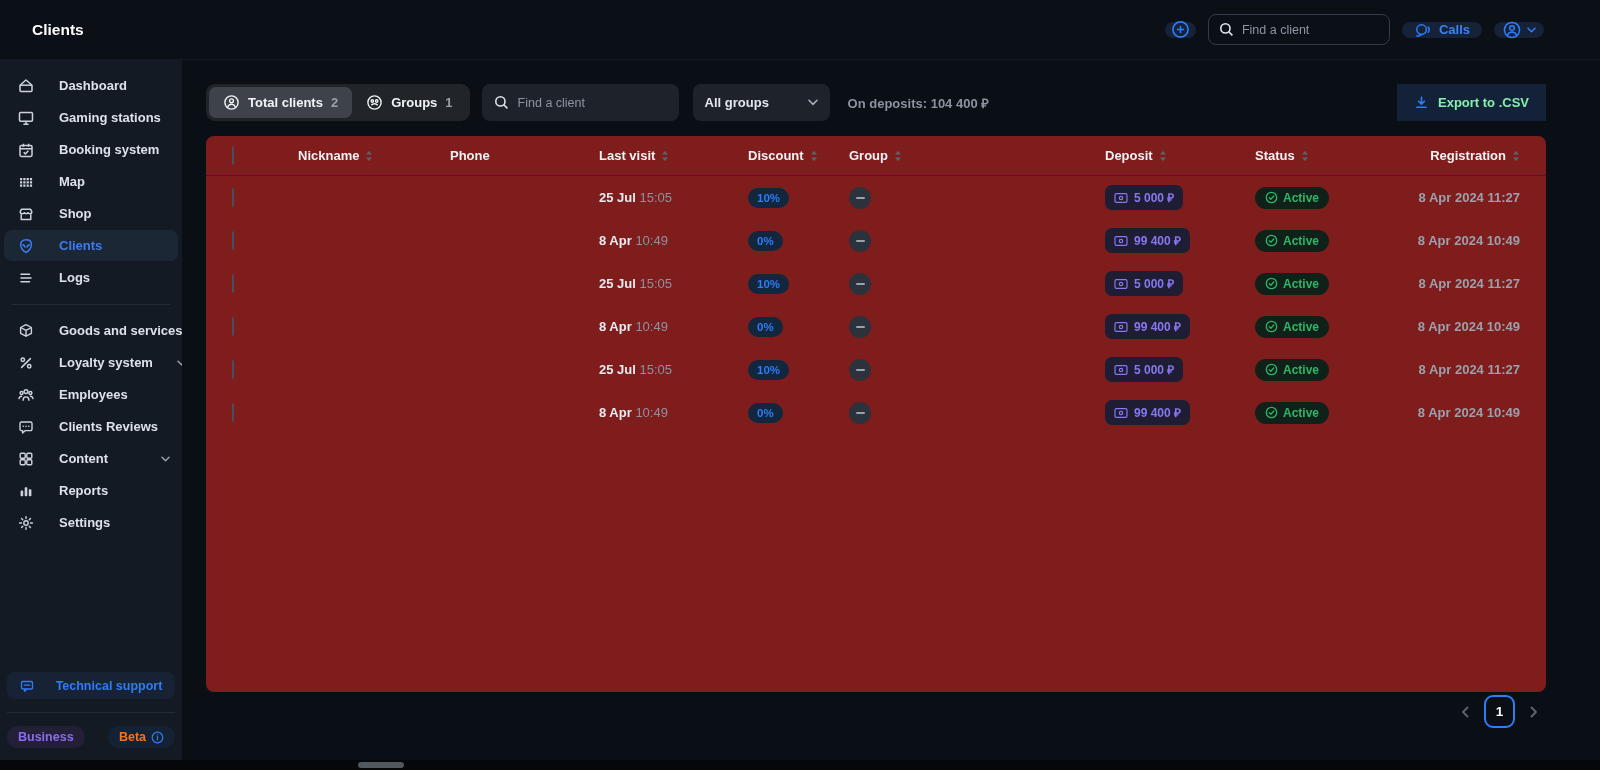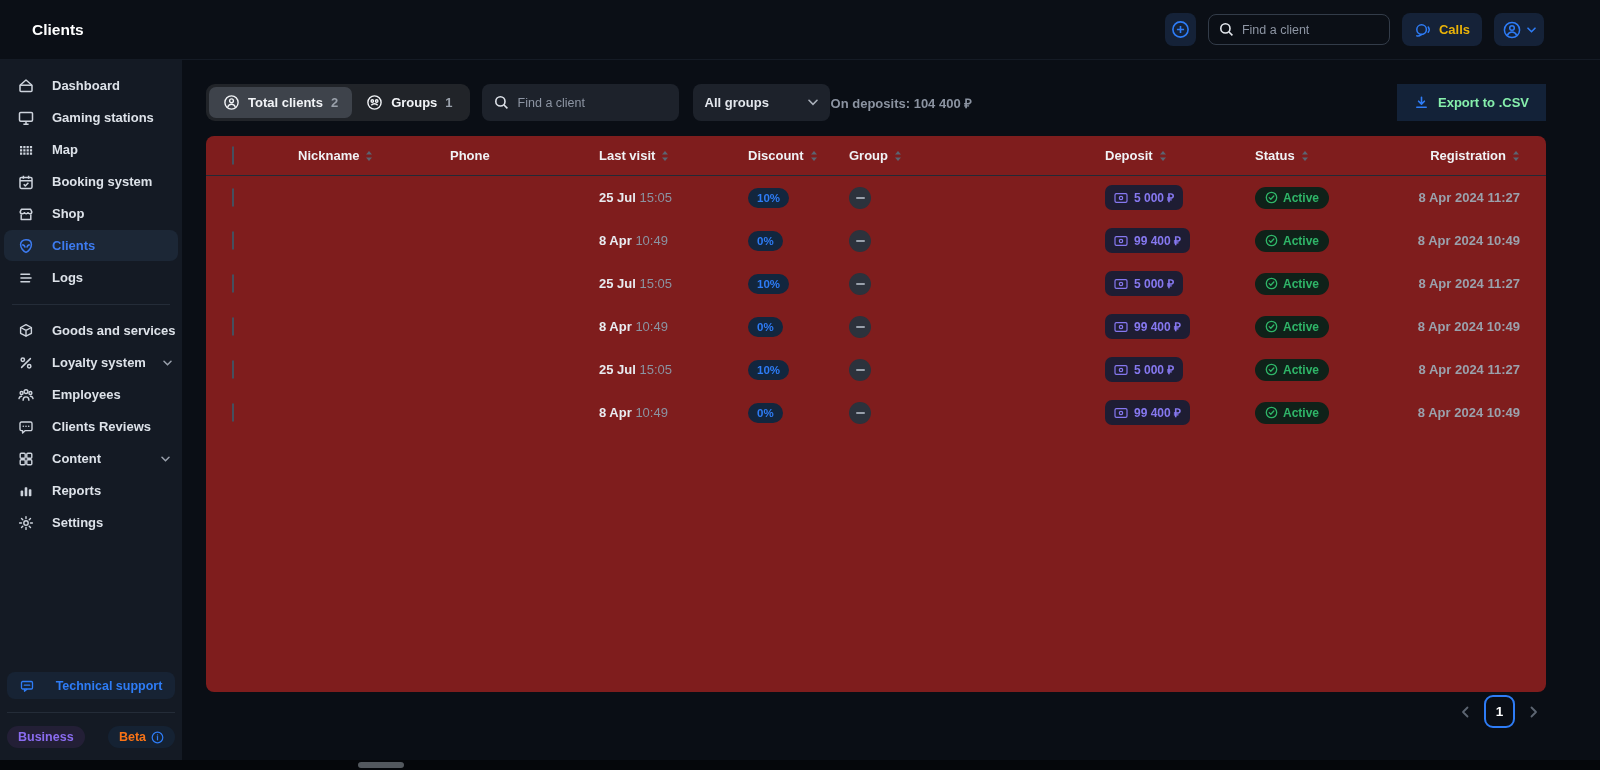--- a/index.html
+++ b/index.html
@@ -14,22 +14,22 @@
   .topbar {
     position:absolute; top:0; left:0; right:0; height:60px;
     background:#0b0f16; display:flex; align-items:center;
     border-bottom:1px solid #151b25;
   }
   .logo-wrap { width:182px; display:flex; align-items:center; gap:10px; padding-left:16px; flex:none; }
   .brand-text { font-size:10.5px; font-weight:bold; letter-spacing:2.2px; color:#eef1f5; line-height:1.25; }
   .page-title { font-size:15.5px; font-weight:bold; color:#ffffff; margin-left:32px; }
   .top-right { margin-left:auto; display:flex; align-items:center; gap:12px; margin-right:56px; }
   .sq-btn {
-    height:33px; border-radius:8px; background:#152238; border:none; cursor:pointer;
-    display:flex; align-items:center; justify-content:center; gap:7px; color:#eab308;
+    height:16px; border-radius:8px; background:#152238; border:none; cursor:pointer;
+    display:flex; align-items:center; justify-content:center; gap:7px; color:#3b82f6;
     font-family:inherit; font-size:13px; font-weight:bold;
   }
   .plus-btn { width:31px; }
   .calls-btn { padding:0 12px; }
   .profile-btn { width:50px; gap:5px; }
   .top-search {
     width:182px; height:31px; border:1px solid #333c49; border-radius:8px;
     background:transparent; display:flex; align-items:center; gap:8px; padding:0 10px;
   }
   .top-search input, .flt-search input {
@@ -38,21 +38,21 @@
   }
   .top-search input::placeholder, .flt-search input::placeholder { color:#8d95a3; }
 
   
   .sidebar {
     position:absolute; top:60px; left:0; width:182px; bottom:10px;
     background:#141a24; padding-top:10px; display:flex; flex-direction:column;
   }
   .side-item {
     height:31px; margin:0 4px 1px 4px; border-radius:8px; display:flex; align-items:center;
-    gap:17px; padding:0 8px 0 13px; color:#dde2e9; font-size:13px; font-weight:600; cursor:pointer;
+    gap:24px; padding:0 8px 0 13px; color:#dde2e9; font-size:13px; font-weight:600; cursor:pointer;
   }
   .side-item .lbl { white-space:nowrap; }
   .side-item.active { background:#1c2736; color:#3d7bf0; }
   .side-icon { width:18px; height:18px; flex:none; color:#cdd3dc; }
   .side-item.active .side-icon { color:#3d7bf0; }
   .side-chevron { margin-left:auto; color:#9aa1ac; }
   .side-divider { border-top:1px solid #242c38; margin:10px 12px; }
   .side-bottom { margin-top:auto; padding:0 7px; }
   .support-btn {
     width:100%; height:27px; border:none; border-radius:8px; background:#172334; cursor:pointer;
@@ -79,21 +79,21 @@
   .flt-search {
     width:197px; height:37px; background:#1d222b; border-radius:8px; margin-left:12px;
     display:flex; align-items:center; gap:9px; padding:0 12px;
   }
   .group-select {
     width:137px; height:37px; background:#1d222b; border-radius:8px; margin-left:14px;
     display:flex; align-items:center; padding:0 12px; cursor:pointer;
     font-size:13px; color:#e3e7ed; font-weight:600;
   }
   .group-select .chev { margin-left:auto; color:#aab1bb; }
-  .deposits-sum { margin-left:1px; font-size:13px; font-weight:600; color:#8b93a1; }
+  .deposits-sum { margin-left:18px; font-size:13px; font-weight:600; color:#8b93a1; }
   .export-btn {
     margin-left:auto; height:37px; padding:0 17px; border:none; border-radius:0; cursor:pointer;
     background:#132238; color:#86efac; font-family:inherit; font-size:13px; font-weight:bold;
     display:flex; align-items:center; gap:9px;
   }
 
   
   .table-card { background:#7f1d1d; border-radius:8px; height:556px; overflow:hidden; }
   .trow {
     display:grid;
@@ -210,35 +210,35 @@
       <svg width="18" height="18" viewBox="0 0 18 18" fill="none" stroke="currentColor" stroke-width="1.5" stroke-linejoin="round">
         <rect x="2.5" y="3.4" width="13" height="8.8" rx="1.2"></rect>
           <path d="M6.4 15.2h5.2M9 12.2v3"></path>
       </svg>
     </span>
     <span class="lbl">Gaming stations</span>
   </div>
 
   <div class="side-item">
     <span class="side-icon">
-      <svg width="18" height="18" viewBox="0 0 18 18" fill="currentColor">
-        <path d="M3 5h2.2v2.2H3zM6.3 5h2.2v2.2H6.3zM9.6 5h2.2v2.2H9.6zM12.9 5h2.2v2.2h-2.2zM3 8.3h2.2v2.2H3zM6.3 8.3h2.2v2.2H6.3zM9.6 8.3h2.2v2.2H9.6zM12.9 8.3h2.2v2.2h-2.2zM3 11.6h2.2v2.2H3zM6.3 11.6h2.2v2.2H6.3zM9.6 11.6h2.2v2.2H9.6zM12.9 11.6h2.2v2.2h-2.2z"></path>
-      </svg>
-    </span>
-    <span class="lbl">Map</span>
-  </div>
-
-  <div class="side-item">
-    <span class="side-icon">
       <svg width="18" height="18" viewBox="0 0 18 18" fill="none" stroke="currentColor" stroke-width="1.5" stroke-linejoin="round">
         <rect x="3" y="4.4" width="12" height="11" rx="1.3"></rect>
           <path d="M3 7.8h12M6.4 2.8v3M11.6 2.8v3M6.7 11.3l1.6 1.6 3.1-3.2"></path>
       </svg>
     </span>
     <span class="lbl">Booking system</span>
+  </div>
+
+  <div class="side-item">
+    <span class="side-icon">
+      <svg width="18" height="18" viewBox="0 0 18 18" fill="currentColor">
+        <path d="M3 5h2.2v2.2H3zM6.3 5h2.2v2.2H6.3zM9.6 5h2.2v2.2H9.6zM12.9 5h2.2v2.2h-2.2zM3 8.3h2.2v2.2H3zM6.3 8.3h2.2v2.2H6.3zM9.6 8.3h2.2v2.2H9.6zM12.9 8.3h2.2v2.2h-2.2zM3 11.6h2.2v2.2H3zM6.3 11.6h2.2v2.2H6.3zM9.6 11.6h2.2v2.2H9.6zM12.9 11.6h2.2v2.2h-2.2z"></path>
+      </svg>
+    </span>
+    <span class="lbl">Map</span>
   </div>
 
   <div class="side-item">
     <span class="side-icon">
       <svg width="18" height="18" viewBox="0 0 18 18" fill="none" stroke="currentColor" stroke-width="1.5" stroke-linejoin="round">
         <path d="M4.2 9.4V14.4h9.6V9.4"></path>
         <path d="M3.2 6.9l1.2-2.7h9.2l1.2 2.7c0 1-.9 1.8-2 1.8-.8 0-1.5-.4-1.8-1-.3.6-1 1-1.8 1s-1.5-.4-1.8-1c-.3.6-1 1-1.8 1-1.1 0-2.4-.8-2.4-1.8z"></path>
       </svg>
     </span>
     <span class="lbl">Shop</span>

